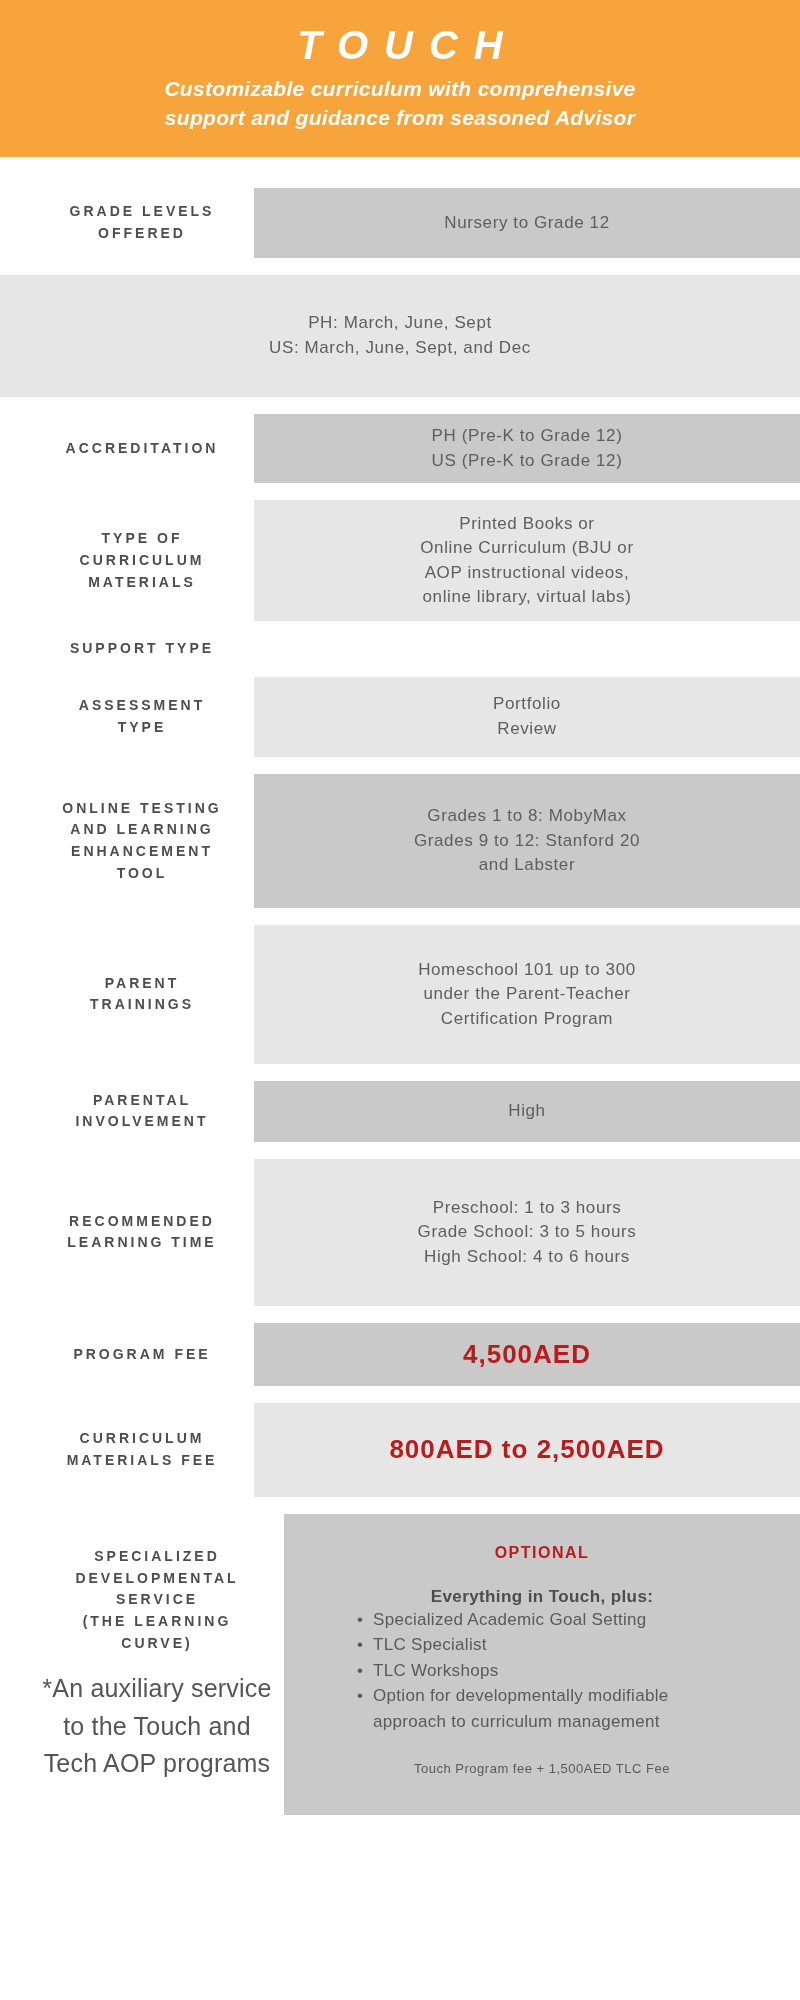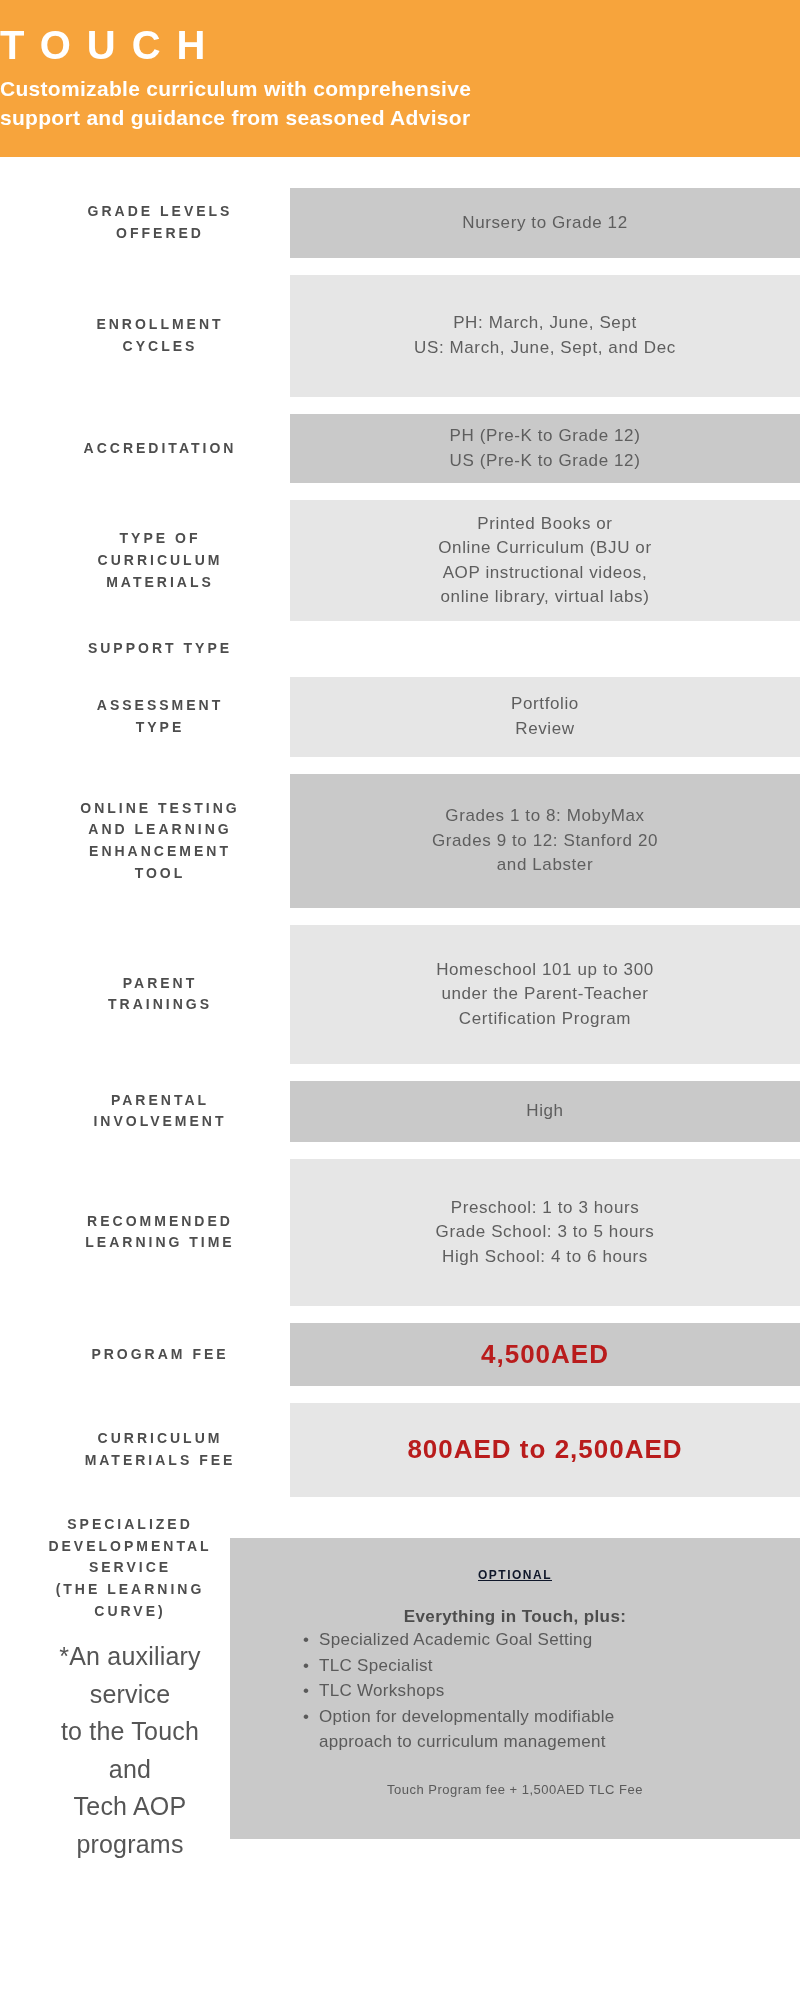--- a/index.html
+++ b/index.html
@@ -3,66 +3,66 @@
 <meta charset="utf-8">
 <style>
   * { margin:0; padding:0; box-sizing:border-box; }
   html,body { background:#ffffff; }
   body {
     width:800px; height:2000px; margin:0 auto; overflow:hidden;
     font-family:"Liberation Sans", sans-serif;
   }
   .header {
     background:var(--header-bg, #F7A43C);
-    height:157px; padding-top:24px; text-align:left; color:#ffffff;
+    height:157px; padding-top:24px; text-align:center; color:#ffffff;font-style:italic;
   }
   .title {
     font-size:40px; font-weight:800; letter-spacing:16px; margin-right:-16px;
     line-height:1.05; margin-bottom:9px;
   }
   .subtitle {
     font-size:21px; font-weight:bold; letter-spacing:0.3px; line-height:1.38;
     white-space:pre-line;
   }
   .rows { padding-top:31px; }
   .row { display:flex; align-items:center; margin-bottom:17px; }
   .row-label {
-    width:290px; padding:0 12px 0 42px; text-align:center;
+    width:254px; padding:0 12px 0 42px; text-align:center;
     font-weight:bold; font-size:14px; letter-spacing:3px; line-height:1.55;
     color:#4D4D4D; white-space:pre-line;
   }
   .row-value-box {
     flex:1; background:var(--light-box,#E6E6E6);
     display:flex; align-items:center; justify-content:center;
     text-align:center; padding:10px 24px;
   }
   .row.dark .row-value-box { background:var(--dark-box,#C9C9C9); }
   .row-value {
     color:#5E5E5E; font-size:17px; letter-spacing:0.6px; line-height:1.45;
     white-space:pre-line;
   }
   .row-value.fee {
     font-size:26px; font-weight:bold; letter-spacing:1px; color:#b91c1c;
   }
   
   .special-label-wrap {
-    width:230px; padding:0 12px 0 42px; text-align:center;
+    width:284px; padding:0 12px 0 42px; text-align:center;
     display:flex; flex-direction:column; align-items:center; justify-content:center;
   }
   .special-note {
     margin-top:16px; font-size:25px; color:#555555; line-height:1.5;
     letter-spacing:0.2px; white-space:pre-line;
   }
   .special-box {
     flex:1; background:var(--dark-box,#C9C9C9); min-height:301px;
     padding:30px 20px 28px; color:#5E5E5E;
   }
   .optional-title {
-    text-align:center; font-weight:bold; font-size:12px; letter-spacing:1.5px;
-    color:#0f172a; margin-bottom:25px;text-decoration:underline;
+    text-align:center; font-weight:bold; font-size:16px; letter-spacing:1.5px;
+    color:#b91c1c; margin-bottom:25px;
   }
   .plus-heading {
     text-align:center; font-weight:bold; font-size:17px; letter-spacing:0.4px;
     color:#4D4D4D; 
   }
   ul.bullets {
     list-style:none; margin-left:52px; text-align:left;
     font-size:17px; letter-spacing:0.3px; line-height:1.5; color:#5A5A5A;
   }
   ul.bullets li { position:relative; padding-left:17px; white-space:pre-line; }
@@ -85,22 +85,20 @@
 
   <div class="row dark">
     <div class="row-label">GRADE LEVELS
 OFFERED</div>
     <div class="row-value-box" style="min-height:70px">
       <div class="row-value">Nursery to Grade 12</div>
     </div>
   </div>
 
   <div class="row light">
-    <div class="row-label">ENROLLMENT
-CYCLES</div>
     <div class="row-value-box" style="min-height:122px">
       <div class="row-value">PH: March, June, Sept
 US: March, June, Sept, and Dec</div>
     </div>
   </div>
 
   <div class="row dark">
     <div class="row-label">ACCREDITATION</div>
     <div class="row-value-box" style="min-height:69px">
       <div class="row-value">PH (Pre-K to Grade 12)

